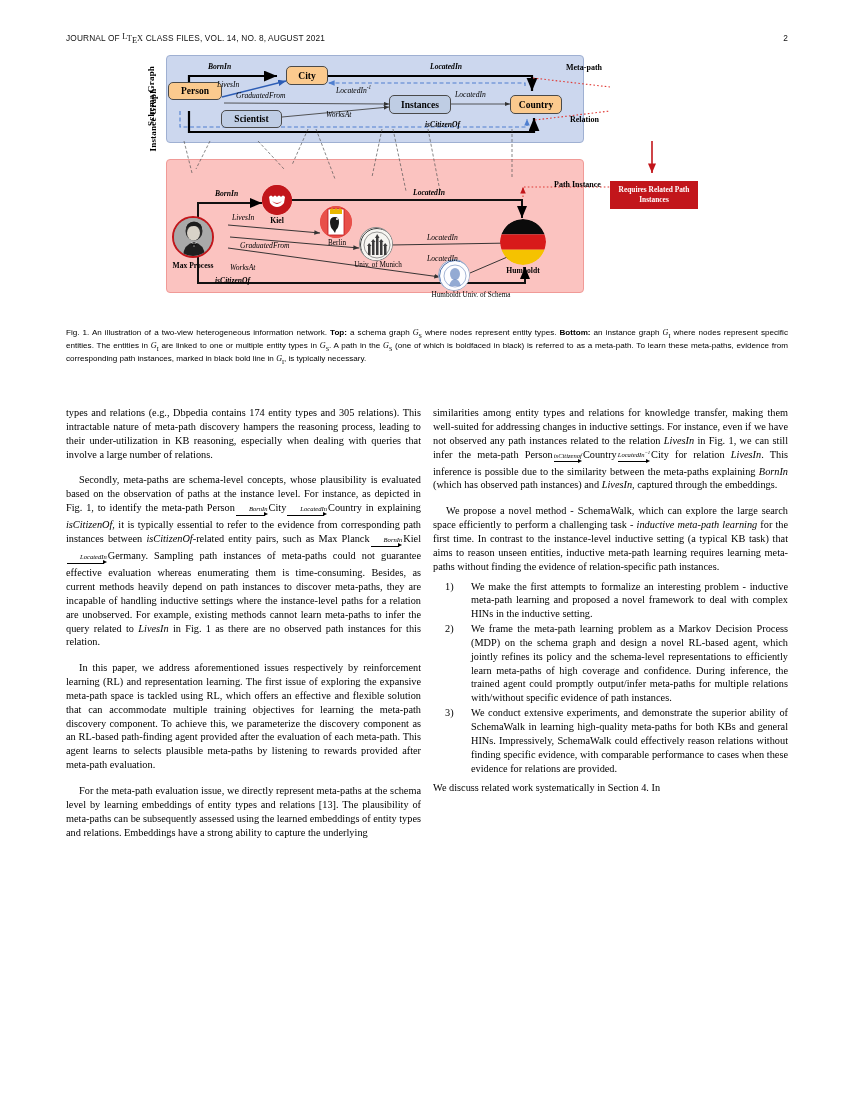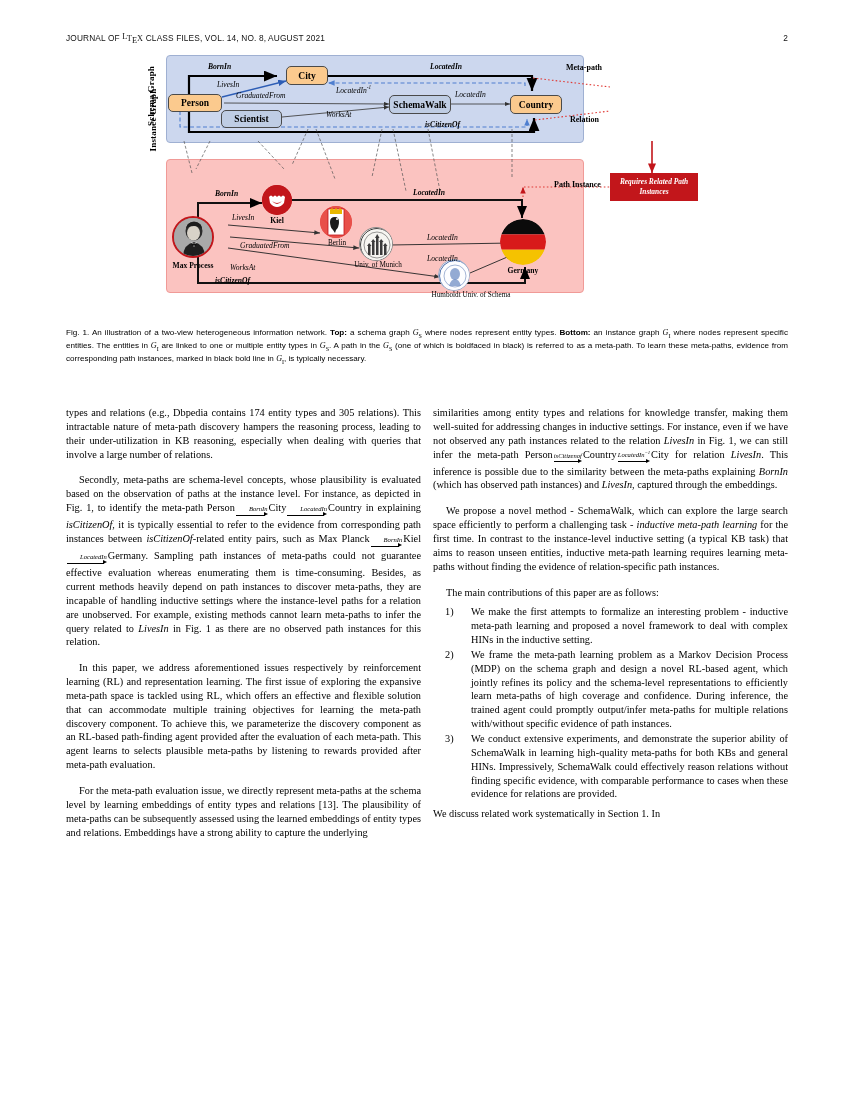--- a/index.html
+++ b/index.html
@@ -338,24 +338,24 @@
       <path d="M393,23 L470,32" stroke="#e03b36" stroke-width="1.1" fill="none" stroke-dasharray="1.6,2.2"></path>
       <path d="M395,65 L470,56" stroke="#e03b36" stroke-width="1.1" fill="none" stroke-dasharray="1.6,2.2"></path>
       <path d="M383,142 L383,132" stroke="#e03b36" stroke-width="1.1" fill="none" stroke-dasharray="1.6,2.2" marker-end="url(#ah-red)"></path>
       <path d="M384,132 L472,132" stroke="#e03b36" stroke-width="1.1" fill="none" stroke-dasharray="1.6,2.2"></path>
       <path d="M512,86 L512,118" stroke="#c2161b" stroke-width="1.6" fill="none" marker-end="url(#ah-red)"></path>
     </svg>
 
     <div class="panel schema-panel"></div>
     <div class="panel-label schema-label">Schema Graph</div>
 
-    <div class="node node-orange" style="left:28px;top:39px;width:54px;height:18px;">Person</div>
+    <div class="node node-orange" style="left:28px;top:27px;width:54px;height:18px;">Person</div>
     <div class="node node-orange" style="left:146px;top:11px;width:42px;height:19px;">City</div>
     <div class="node node-blue" style="left:81px;top:55px;width:61px;height:18px;">Scientist</div>
-    <div class="node node-blue" style="left:249px;top:40px;width:62px;height:19px;">SchemaWalk</div>
+    <div class="node node-blue" style="left:249px;top:40px;width:62px;height:19px;">Instances</div>
     <div class="node node-orange" style="left:370px;top:40px;width:52px;height:19px;">Country</div>
 
     <div class="elabel bold" style="left:68px;top:7px;">BornIn</div>
     <div class="elabel" style="left:77px;top:25px;">LivesIn</div>
     <div class="elabel" style="left:96px;top:36px;">GraduatedFrom</div>
     <div class="elabel" style="left:186px;top:55px;">WorksAt</div>
     <div class="elabel bold" style="left:290px;top:7px;">LocatedIn</div>
     <div class="elabel" style="left:315px;top:35px;">LocatedIn</div>
     <div class="elabel" style="left:196px;top:29px;"><i>LocatedIn</i><sup>-1</sup></div>
     <div class="elabel bold" style="left:285px;top:65px;">isCitizenOf</div>
@@ -434,52 +434,51 @@
               <circle cx="23" cy="23" r="23"></circle>
             </clipPath>
           </defs>
         <g clip-path="url(#gclip)">
           <rect x="0" y="0" width="46" height="15.4" fill="#0b0b0b"></rect>
           <rect x="0" y="15.4" width="46" height="15.3" fill="#d81a1a"></rect>
           <rect x="0" y="30.7" width="46" height="15.3" fill="#f5c200"></rect>
         </g>
       </svg>
     </div>
-    <div class="icap" style="left:354px;top:211px;width:58px;">Germany</div>
+    <div class="icap" style="left:354px;top:211px;width:58px;">Humboldt</div>
 
     <div class="elabel bold" style="left:75px;top:134px;">BornIn</div>
     <div class="elabel" style="left:92px;top:158px;">LivesIn</div>
     <div class="elabel" style="left:100px;top:186px;">GraduatedFrom</div>
     <div class="elabel" style="left:90px;top:208px;">WorksAt</div>
     <div class="elabel bold" style="left:273px;top:133px;">LocatedIn</div>
     <div class="elabel" style="left:287px;top:178px;">LocatedIn</div>
     <div class="elabel" style="left:287px;top:199px;">LocatedIn</div>
     <div class="elabel bold" style="left:75px;top:221px;">isCitizenOf</div>
 
     <div class="sidelabel" style="left:426px;top:8px;">Meta-path</div>
     <div class="sidelabel" style="left:430px;top:60px;">Relation</div>
     <div class="sidelabel" style="left:414px;top:125px;">Path Instance</div>
 
-    <div class="redbox" style="left:470px;top:118px;width:88px;height:28px;font-style:italic;">Requires Related Path Instances</div>
+    <div class="redbox" style="left:470px;top:126px;width:88px;height:28px;">Requires Related Path Instances</div>
   </div>
 
   <div class="caption"><span>Fig. 1.</span><span> An illustration of a two-view heterogeneous information network. </span><b>Top:</b><span> a schema graph </span><span class="cal">G<sub>S</sub></span><span> where nodes represent entity types. </span><b>Bottom:</b><span> an instance graph </span><span class="cal">G<sub>I</sub></span><span> where nodes represent specific entities. The entities in </span><span class="cal">G<sub>I</sub></span><span> are linked to one or multiple entity types in </span><span class="cal">G<sub>S</sub></span><span>. A path in the </span><span class="cal">G<sub>S</sub></span><span> (one of which is boldfaced in black) is referred to as a meta-path. To learn these meta-paths, evidence from corresponding path instances, marked in black bold line in </span><span class="cal">G<sub>I</sub></span><span>, is typically necessary.</span></div>
 
   <div class="col col-left">
     <p class="noindent">types and relations (e.g., Dbpedia contains 174 entity types and 305 relations). This intractable nature of meta-path discovery hampers the reasoning process, leading to their under-utilization in KB reasoning, especially when dealing with queries that involve a large number of relations.</p>
     <p><span>Secondly, meta-paths are schema-level concepts, whose plausibility is evaluated based on the observation of paths at the instance level. For instance, as depicted in Fig. 1, to identify the meta-path Person</span><span class="arrow-rel"><span class="rel">BornIn</span><span class="shaft"></span></span><span>City</span><span class="arrow-rel"><span class="rel">LocatedIn</span><span class="shaft"></span></span><span>Country in explaining</span> <i>isCitizenOf</i><span>, it is typically essential to refer to the evidence from corresponding path instances between</span> <i>isCitizenOf</i><span>-related entity pairs, such as Max Planck</span><span class="arrow-rel"><span class="rel">BornIn</span><span class="shaft"></span></span><span>Kiel</span><span class="arrow-rel"><span class="rel">LocatedIn</span><span class="shaft"></span></span><span>Germany. Sampling path instances of meta-paths could not guarantee effective evaluation whereas enumerating them is time-consuming. Besides, as current methods heavily depend on path instances to discover meta-paths, they are incapable of handling inductive settings where the instance-level paths for a relation are unobserved. For example, existing methods cannot learn meta-paths to infer the query related to</span> <i>LivesIn</i> <span>in Fig. 1 as there are no observed path instances for this relation.</span></p>
     <p>In this paper, we address aforementioned issues respectively by reinforcement learning (RL) and representation learning. The first issue of exploring the expansive meta-path space is tackled using RL, which offers an effective and flexible solution that can accommodate multiple training objectives for learning the meta-path discovery component. To achieve this, we parameterize the discovery component as an RL-based path-finding agent provided after the evaluation of each meta-path. This agent learns to selects plausible meta-paths by listening to rewards provided after meta-path evaluation.</p>
     <p>For the meta-path evaluation issue, we directly represent meta-paths at the schema level by learning embeddings of entity types and relations [13]. The plausibility of meta-paths can be subsequently assessed using the learned embeddings of entity types and relations. Embeddings have a strong ability to capture the underlying</p>
   </div>
 
   <div class="col col-right">
     <p class="noindent"><span>similarities among entity types and relations for knowledge transfer, making them well-suited for addressing changes in inductive settings. For instance, even if we have not observed any path instances related to the relation</span> <i>LivesIn</i> <span>in Fig. 1, we can still infer the meta-path Person</span><span class="arrow-rel"><span class="rel">isCitizenof</span><span class="shaft"></span></span><span>Country</span><span class="arrow-rel"><span class="rel"><i>LocatedIn</i><sup>−1</sup></span><span class="shaft"></span></span><span>City for relation</span> <i>LivesIn</i><span>. This inference is possible due to the similarity between the meta-paths explaining</span> <i>BornIn</i> <span>(which has observed path instances) and</span> <i>LivesIn</i><span>, captured through the embeddings.</span></p>
     <p><span>We propose a novel method - SchemaWalk, which can explore the large search space efficiently to perform a challenging task -</span> <i>inductive meta-path learning</i> <span>for the first time. In contrast to the instance-level inductive setting (a typical KB task) that aims to reason unseen entities, inductive meta-path learning requires learning meta-paths without finding the evidence of relation-specific path instances.</span></p>
-    <p>The main contributions of this paper are as follows:</p>
     <ol class="contrib">
       <li>We make the first attempts to formalize an interesting problem - inductive meta-path learning and proposed a novel framework to deal with complex HINs in the inductive setting.</li>
       <li>We frame the meta-path learning problem as a Markov Decision Process (MDP) on the schema graph and design a novel RL-based agent, which jointly refines its policy and the schema-level representations to efficiently learn meta-paths of high coverage and confidence. During inference, the trained agent could promptly output/infer meta-paths for multiple relations with/without specific evidence of path instances.</li>
       <li>We conduct extensive experiments, and demonstrate the superior ability of SchemaWalk in learning high-quality meta-paths for both KBs and general HINs. Impressively, SchemaWalk could effectively reason relations without finding specific evidence, with comparable performance to cases when these evidence for relations are provided.</li>
     </ol>
-    <p class="noindent">We discuss related work systematically in Section 1. In</p>
+    <p class="noindent">We discuss related work systematically in Section 4. In</p>
   </div>
 
 </div>
 
 </body></html>

